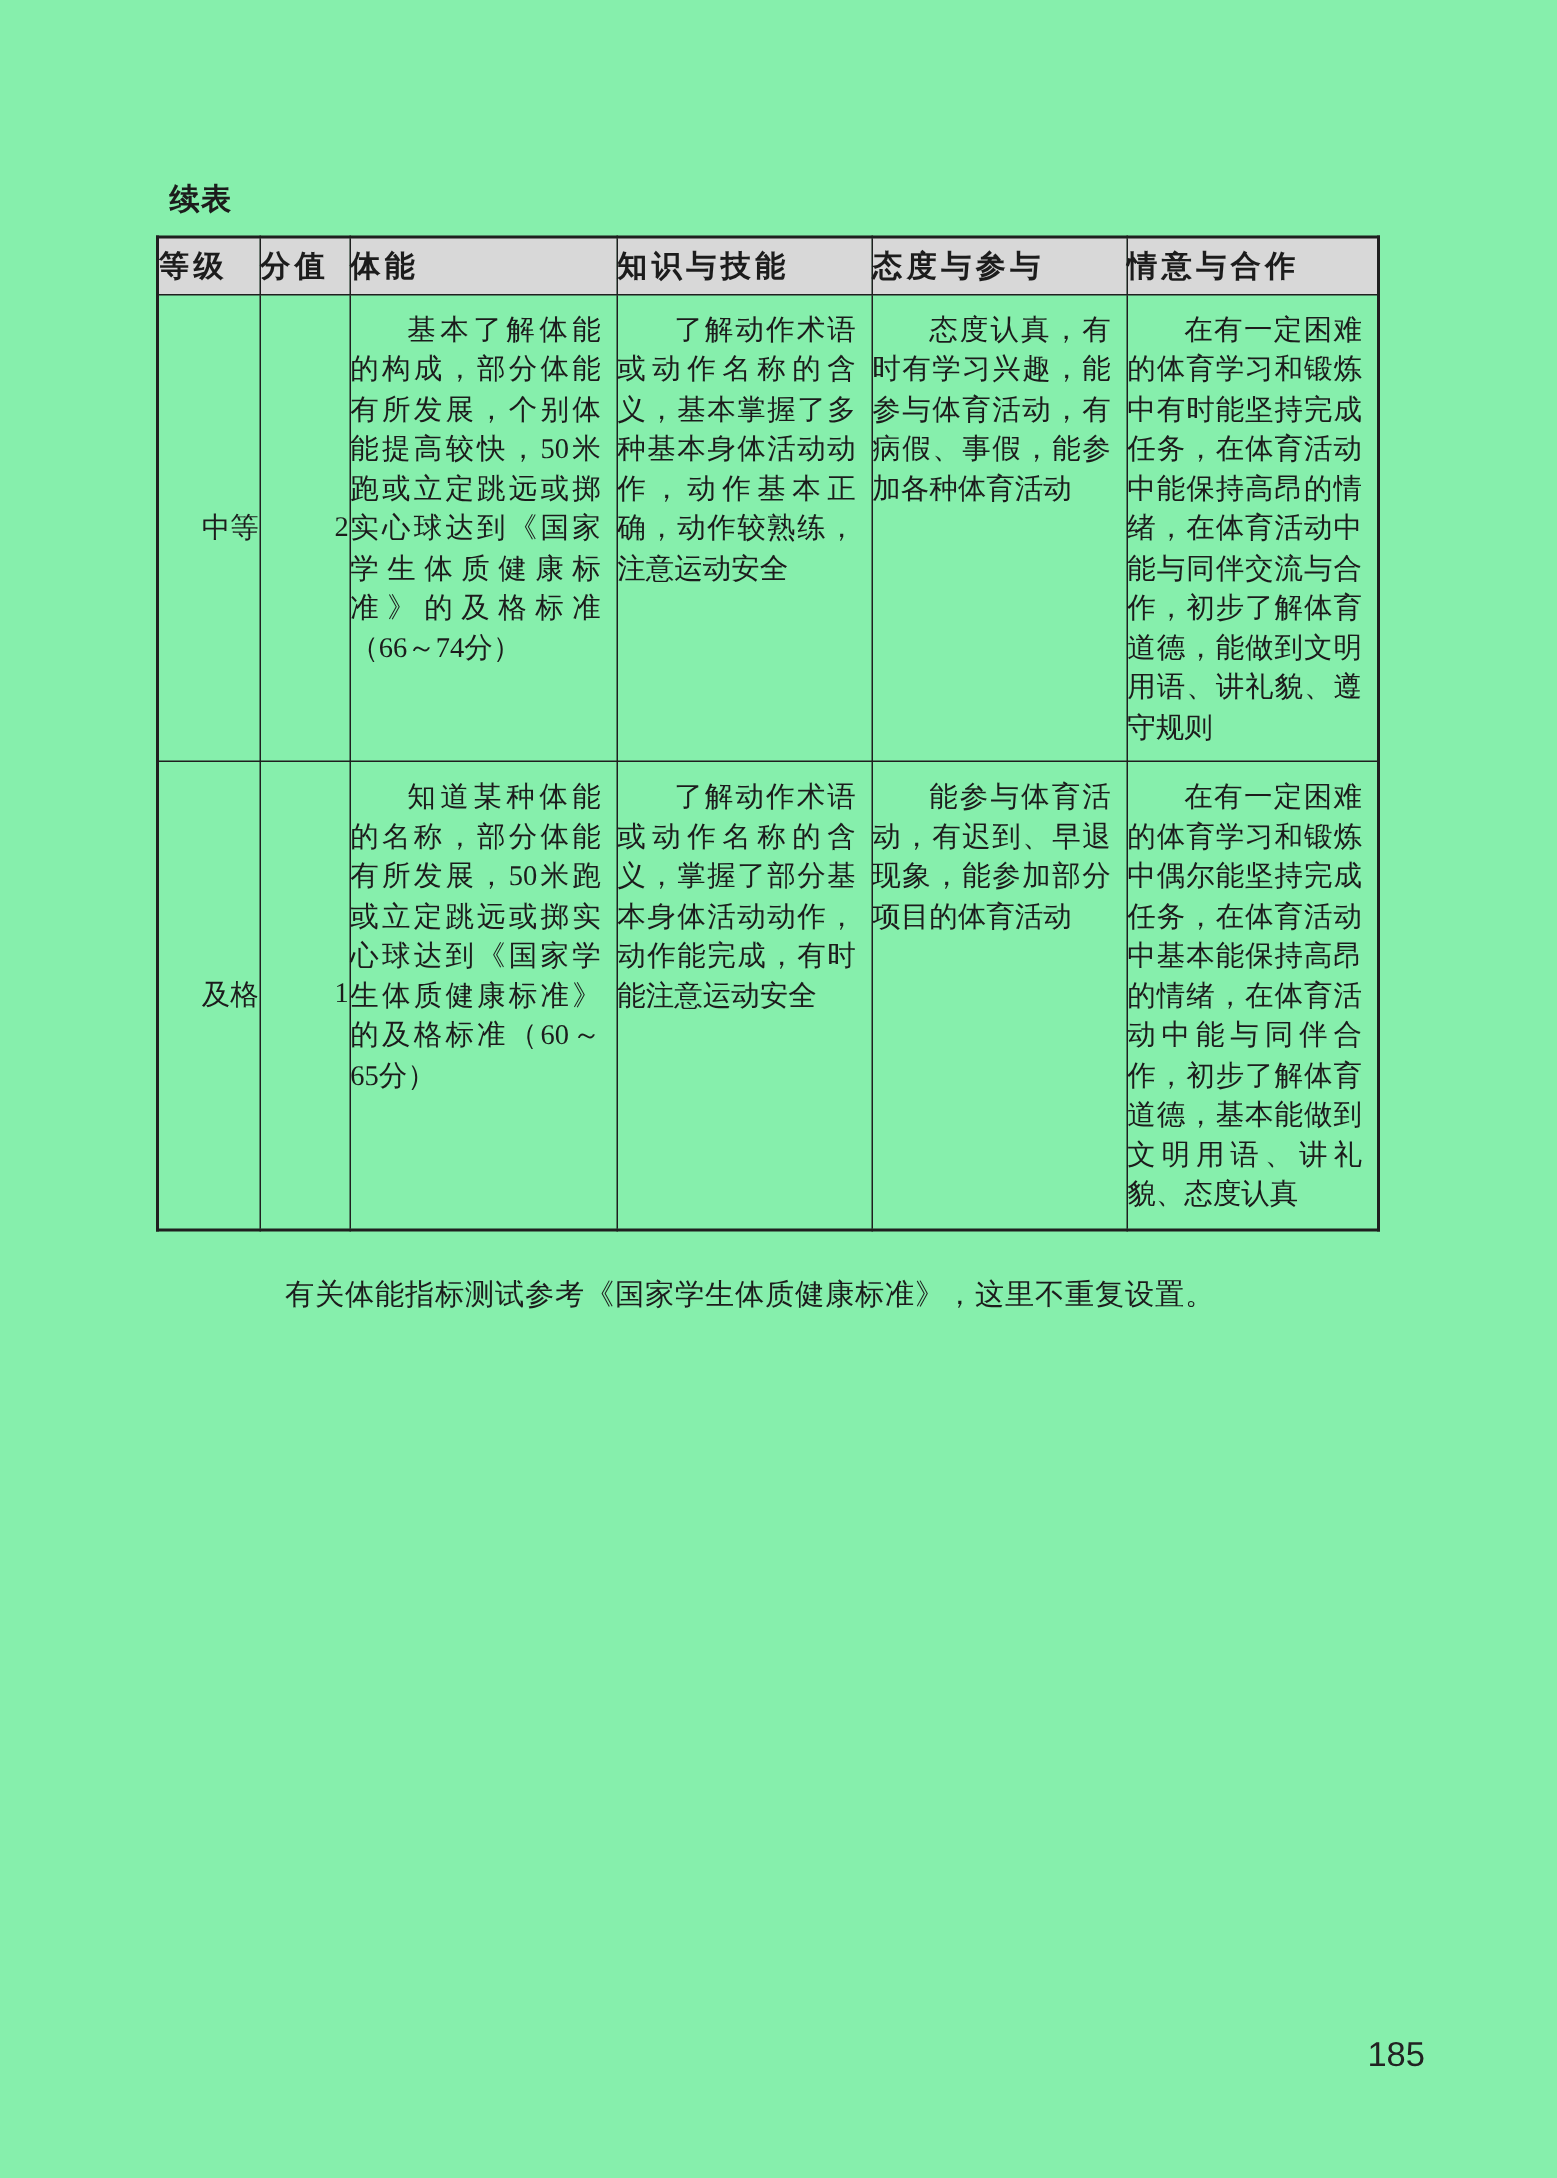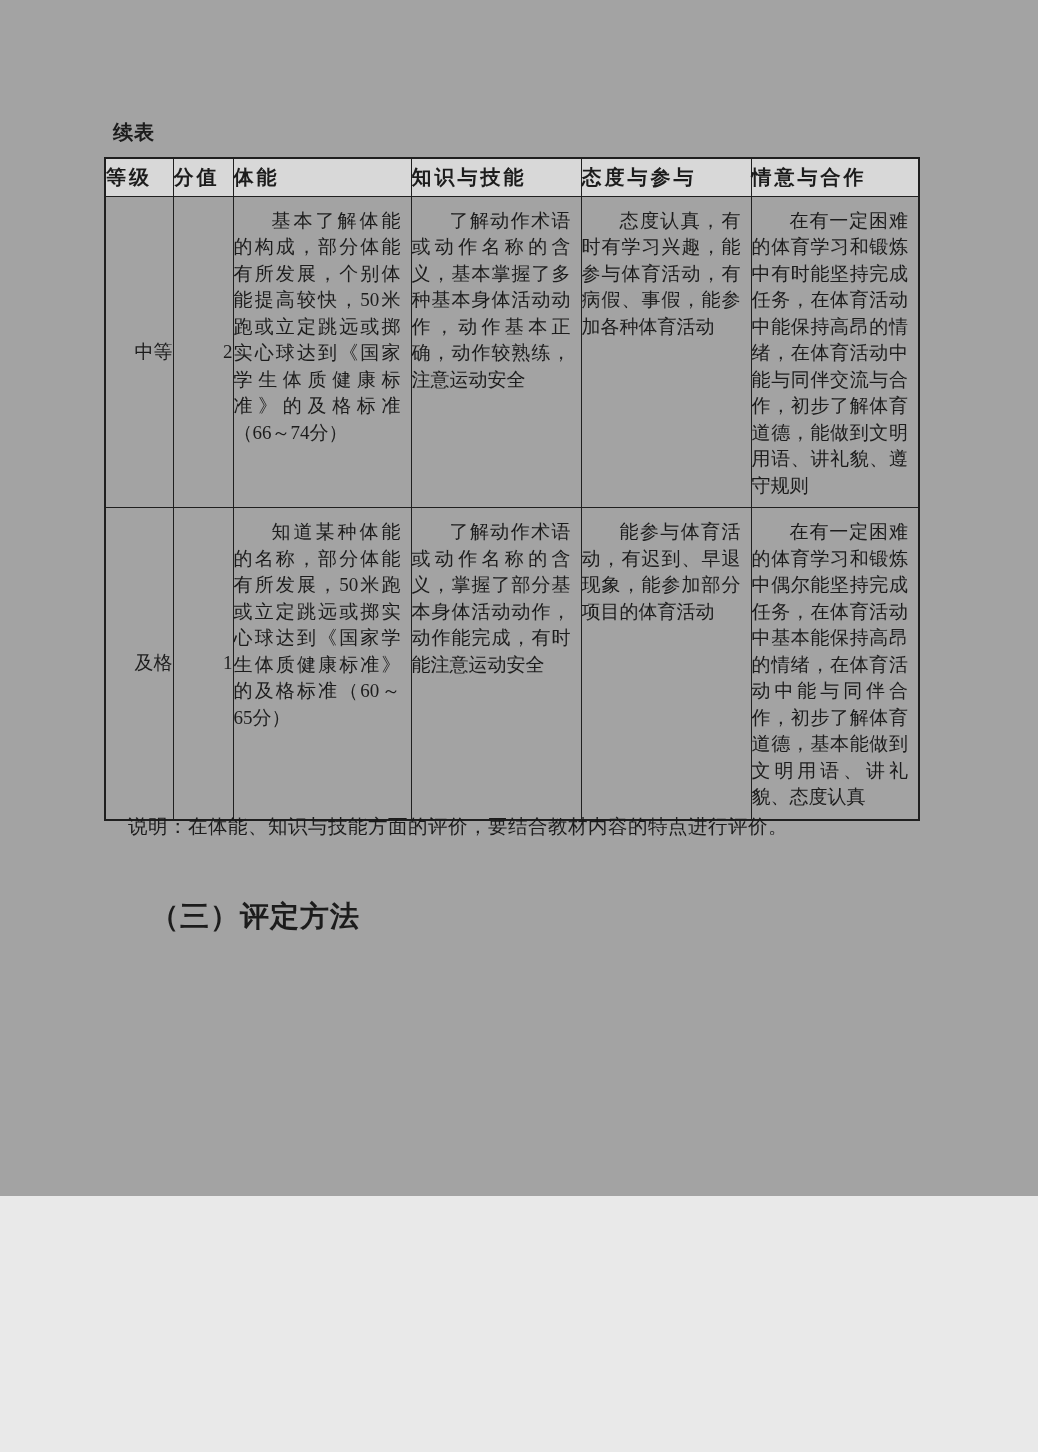--- a/index.html
+++ b/index.html
@@ -1,22 +1,22 @@
 <!DOCTYPE html>
 <html><head>
 <meta charset="utf-8">
 <style>
   * { margin: 0; padding: 0; box-sizing: border-box; }
   html, body { background: #e9e9e9; }
   .page {
     position: relative;
     width: 1038px;
-    height: 1196px;
+    height: 1452px;
     margin: 0 auto;
-    background: #a3a3a3;
+    background: #86efac;
     color: #1c1c1c;
     font-family: "Liberation Serif", "DejaVu Serif", serif;
     overflow: hidden;
   }
   .cont-label {
     position: absolute;
     left: 113px;
     top: 119px;
     font-family: "Liberation Sans", "DejaVu Sans", sans-serif;
     font-weight: bold;
@@ -140,20 +140,19 @@
         <td class="center">及格</td>
         <td class="center">1</td>
         <td class="txt">知道某种体能的名称，部分体能有所发展，50米跑或立定跳远或掷实心球达到《国家学生体质健康标准》的及格标准（60～65分）</td>
         <td class="txt">了解动作术语或动作名称的含义，掌握了部分基本身体活动动作，动作能完成，有时能注意运动安全</td>
         <td class="txt">能参与体育活动，有迟到、早退现象，能参加部分项目的体育活动</td>
         <td class="txt">在有一定困难的体育学习和锻炼中偶尔能坚持完成任务，在体育活动中基本能保持高昂的情绪，在体育活动中能与同伴合作，初步了解体育道德，基本能做到文明用语、讲礼貌、态度认真</td>
       </tr>
     </tbody>
   </table>
 
-  <div class="note1">说明：在体能、知识与技能方面的评价，要结合教材内容的特点进行评价。</div>
+  <div class="note2">有关体能指标测试参考《国家学生体质健康标准》，这里不重复设置。</div>
 
-  <div class="sec-heading">（三）评定方法</div>
 
 
   <div class="page-num">185</div>
 
 </div>
 
 </body></html>

